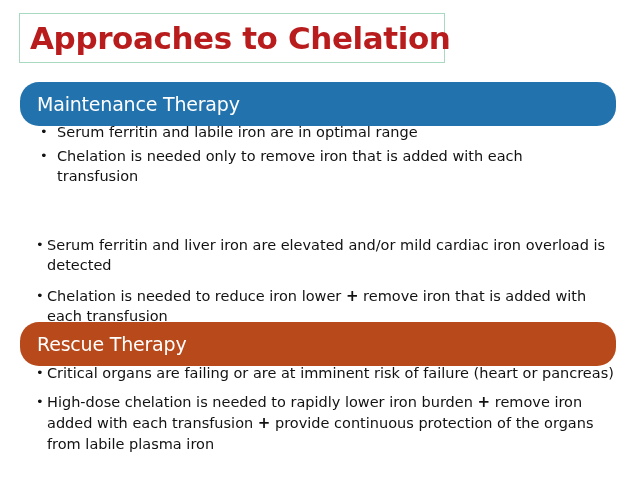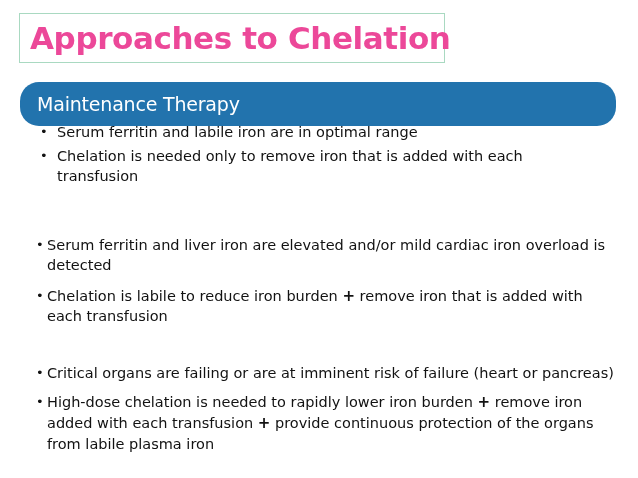--- a/index.html
+++ b/index.html
@@ -34,21 +34,21 @@
     background: #ffffff;
     box-sizing: border-box;
     display: flex;
     align-items: center;
   }
   .title-text {
     font-family: "DejaVu Sans", sans-serif;
     font-weight: bold;
     font-size: 31px;
     line-height: 1;
-    color: #ec4899;
+    color: #b91c1c;
     letter-spacing: -0.4px;
     padding-left: 10px;
     white-space: nowrap;
   }
 
   
   .bar {
     position: absolute;
     left: 20px;
     width: 596px;
@@ -149,24 +149,27 @@
     </div>
   </div>
 
   <div class="bullets bullets-reduction">
     <div class="bullet-row">
       <span class="bullet-mark">•</span>
       <span class="bullet-text"><span>Serum ferritin and liver iron are elevated and/or mild cardiac iron overload is detected</span></span>
     </div>
     <div class="bullet-row">
       <span class="bullet-mark">•</span>
-      <span class="bullet-text"><span>Chelation is labile to reduce iron burden </span><span class="plus">+</span><span> remove iron that is added with each transfusion</span></span>
+      <span class="bullet-text"><span>Chelation is needed to reduce iron lower </span><span class="plus">+</span><span> remove iron that is added with each transfusion</span></span>
     </div>
   </div>
 
+  <div class="bar bar-rescue" style="background: rgb(184, 73, 26);">
+    <span class="bar-label">Rescue Therapy</span>
+  </div>
   <div class="bullets bullets-rescue">
     <div class="bullet-row">
       <span class="bullet-mark">•</span>
       <span class="bullet-text"><span>Critical organs are failing or are at imminent risk of failure (heart or pancreas)</span></span>
     </div>
     <div class="bullet-row">
       <span class="bullet-mark">•</span>
       <span class="bullet-text"><span>High-dose chelation is needed to rapidly lower iron burden </span><span class="plus">+</span><span> remove iron added with each transfusion </span><span class="plus">+</span><span> provide continuous protection of the organs from labile plasma iron</span></span>
     </div>
   </div>

